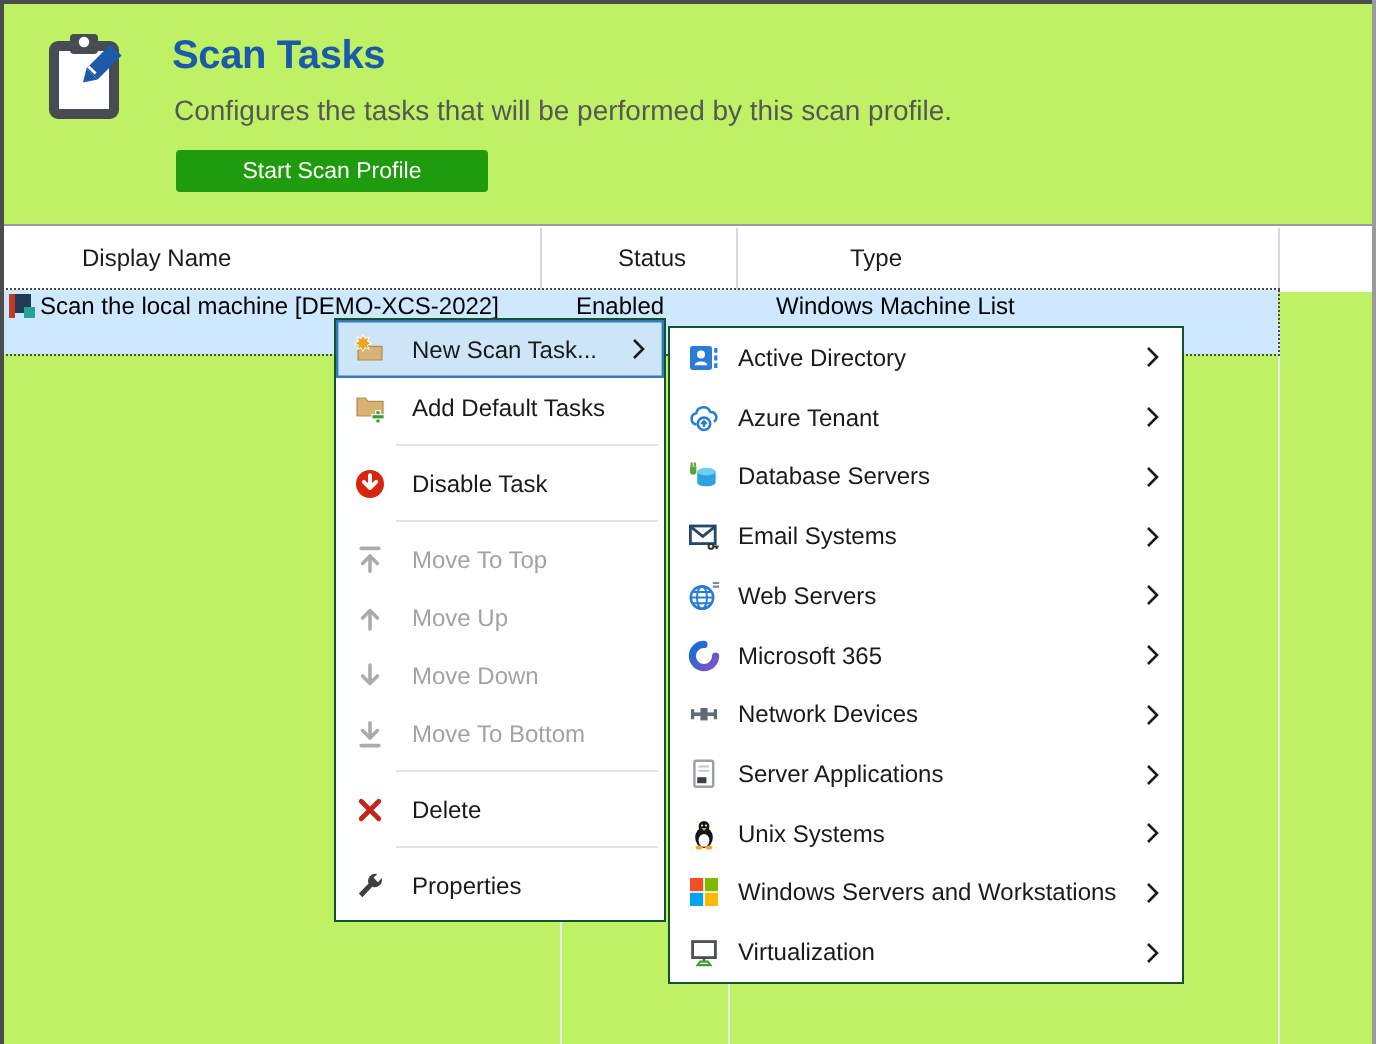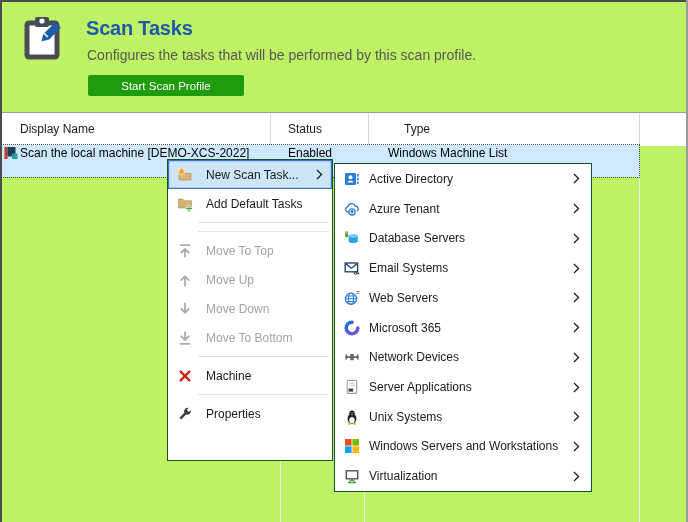--- a/index.html
+++ b/index.html
@@ -14,21 +14,21 @@
   
   .hero-icon{position:absolute;left:21px;top:14px;width:46px;height:48px;}
   .hero-title{position:absolute;left:86px;top:17px;font-size:20px;font-weight:bold;letter-spacing:-0.2px;color:#1b59aa;}
   .hero-subtitle{position:absolute;left:87px;top:47px;font-size:14px;color:#575757;}
   .start-button{position:absolute;left:88px;top:75px;width:156px;height:21px;background:#1e9c0d;color:#fff;
     font-family:"Liberation Sans",sans-serif;font-size:11.5px;border:none;border-radius:2px;cursor:pointer;
     display:flex;align-items:center;justify-content:center;}
 
   
   .grid-header{position:absolute;left:0;top:112px;width:688px;height:33px;border-top:1px solid #9b9b9b;background:#fff;}
-  .hdr-cell{position:absolute;top:0;height:32px;line-height:32px;font-size:12px;color:#1b1b1b;white-space:nowrap;}
+  .hdr-cell{position:absolute;top:0;height:32px;line-height:32px;font-size:12px;color:#1b1b1b;white-space:nowrap;margin-left:21px;}
   .hdr-display{left:20px;} .hdr-status{left:288px;} .hdr-type{left:404px;}
   .hdr-div{position:absolute;top:1px;width:1px;height:31px;background:#d9d9d9;}
   .hdr-div1{left:270px;} .hdr-div2{left:368px;} .hdr-div3{left:639px;}
 
   .grid-row{position:absolute;left:1px;top:145px;width:638px;height:32px;background:#cde8ff;
     outline:1px dotted #4a4a4a;outline-offset:0;}
   .row-cell{position:absolute;top:0;height:16px;line-height:16px;font-size:12px;color:#000;white-space:nowrap;}
   .cell-display{left:19px;} .cell-status{left:287px;} .cell-type{left:387px;}
   .row-icon{position:absolute;left:3px;top:1px;width:14px;height:14px;}
 
@@ -115,20 +115,30 @@
     <rect x="8.9" y="11.3" width="6.2" height="2.2"></rect>
   </g>
 </svg>
         </span>
     <span class="mi-label">Add Default Tasks</span>
 
   </div>
       <div class="menu-sep">
         <div class="line"></div>
       </div>
+      <div class="menu-item">
+    <span class="mi-icon">
+          <svg width="16" height="16" viewBox="0 0 16 16">
+  <circle cx="8" cy="8" r="7" fill="#d8250f"></circle>
+  <path d="M8 3.6v5.6M4.9 6.9L8 10l3.1-3.1" stroke="#fff" stroke-width="2" fill="none" stroke-linecap="round" stroke-linejoin="round"></path>
+</svg>
+        </span>
+    <span class="mi-label">Disable Task</span>
+
+  </div>
       <div class="menu-sep">
         <div class="line"></div>
       </div>
       <div class="menu-item disabled">
     <span class="mi-icon">
           <svg width="16" height="16" viewBox="0 0 16 16" stroke="#ababab" stroke-width="1.8" fill="none" stroke-linecap="round" stroke-linejoin="round">
   <path d="M3.6 2.2h8.8"></path>
             <path d="M8 13.6V6M4.3 9.7L8 6l3.7 3.7"></path>
 </svg>
         </span>
@@ -165,21 +175,21 @@
   </div>
       <div class="menu-sep">
         <div class="line"></div>
       </div>
       <div class="menu-item">
     <span class="mi-icon">
           <svg width="16" height="16" viewBox="0 0 16 16">
   <path d="M3.6 3.6l8.8 8.8M12.4 3.6l-8.8 8.8" stroke="#c0271a" stroke-width="2.4" stroke-linecap="round"></path>
 </svg>
         </span>
-    <span class="mi-label">Machine</span>
+    <span class="mi-label">Delete</span>
 
   </div>
       <div class="menu-sep">
         <div class="line"></div>
       </div>
       <div class="menu-item">
     <span class="mi-icon">
           <svg width="16" height="16" viewBox="0 0 16 16">
   <path d="M13.8 4a3.6 3.6 0 0 1-4.7 4.4L4.2 13.6 2.4 11.8l4.9-5A3.6 3.6 0 0 1 11.6 2L9.8 3.9l2.2 2.2z" fill="#3c4043"></path>
 </svg>

